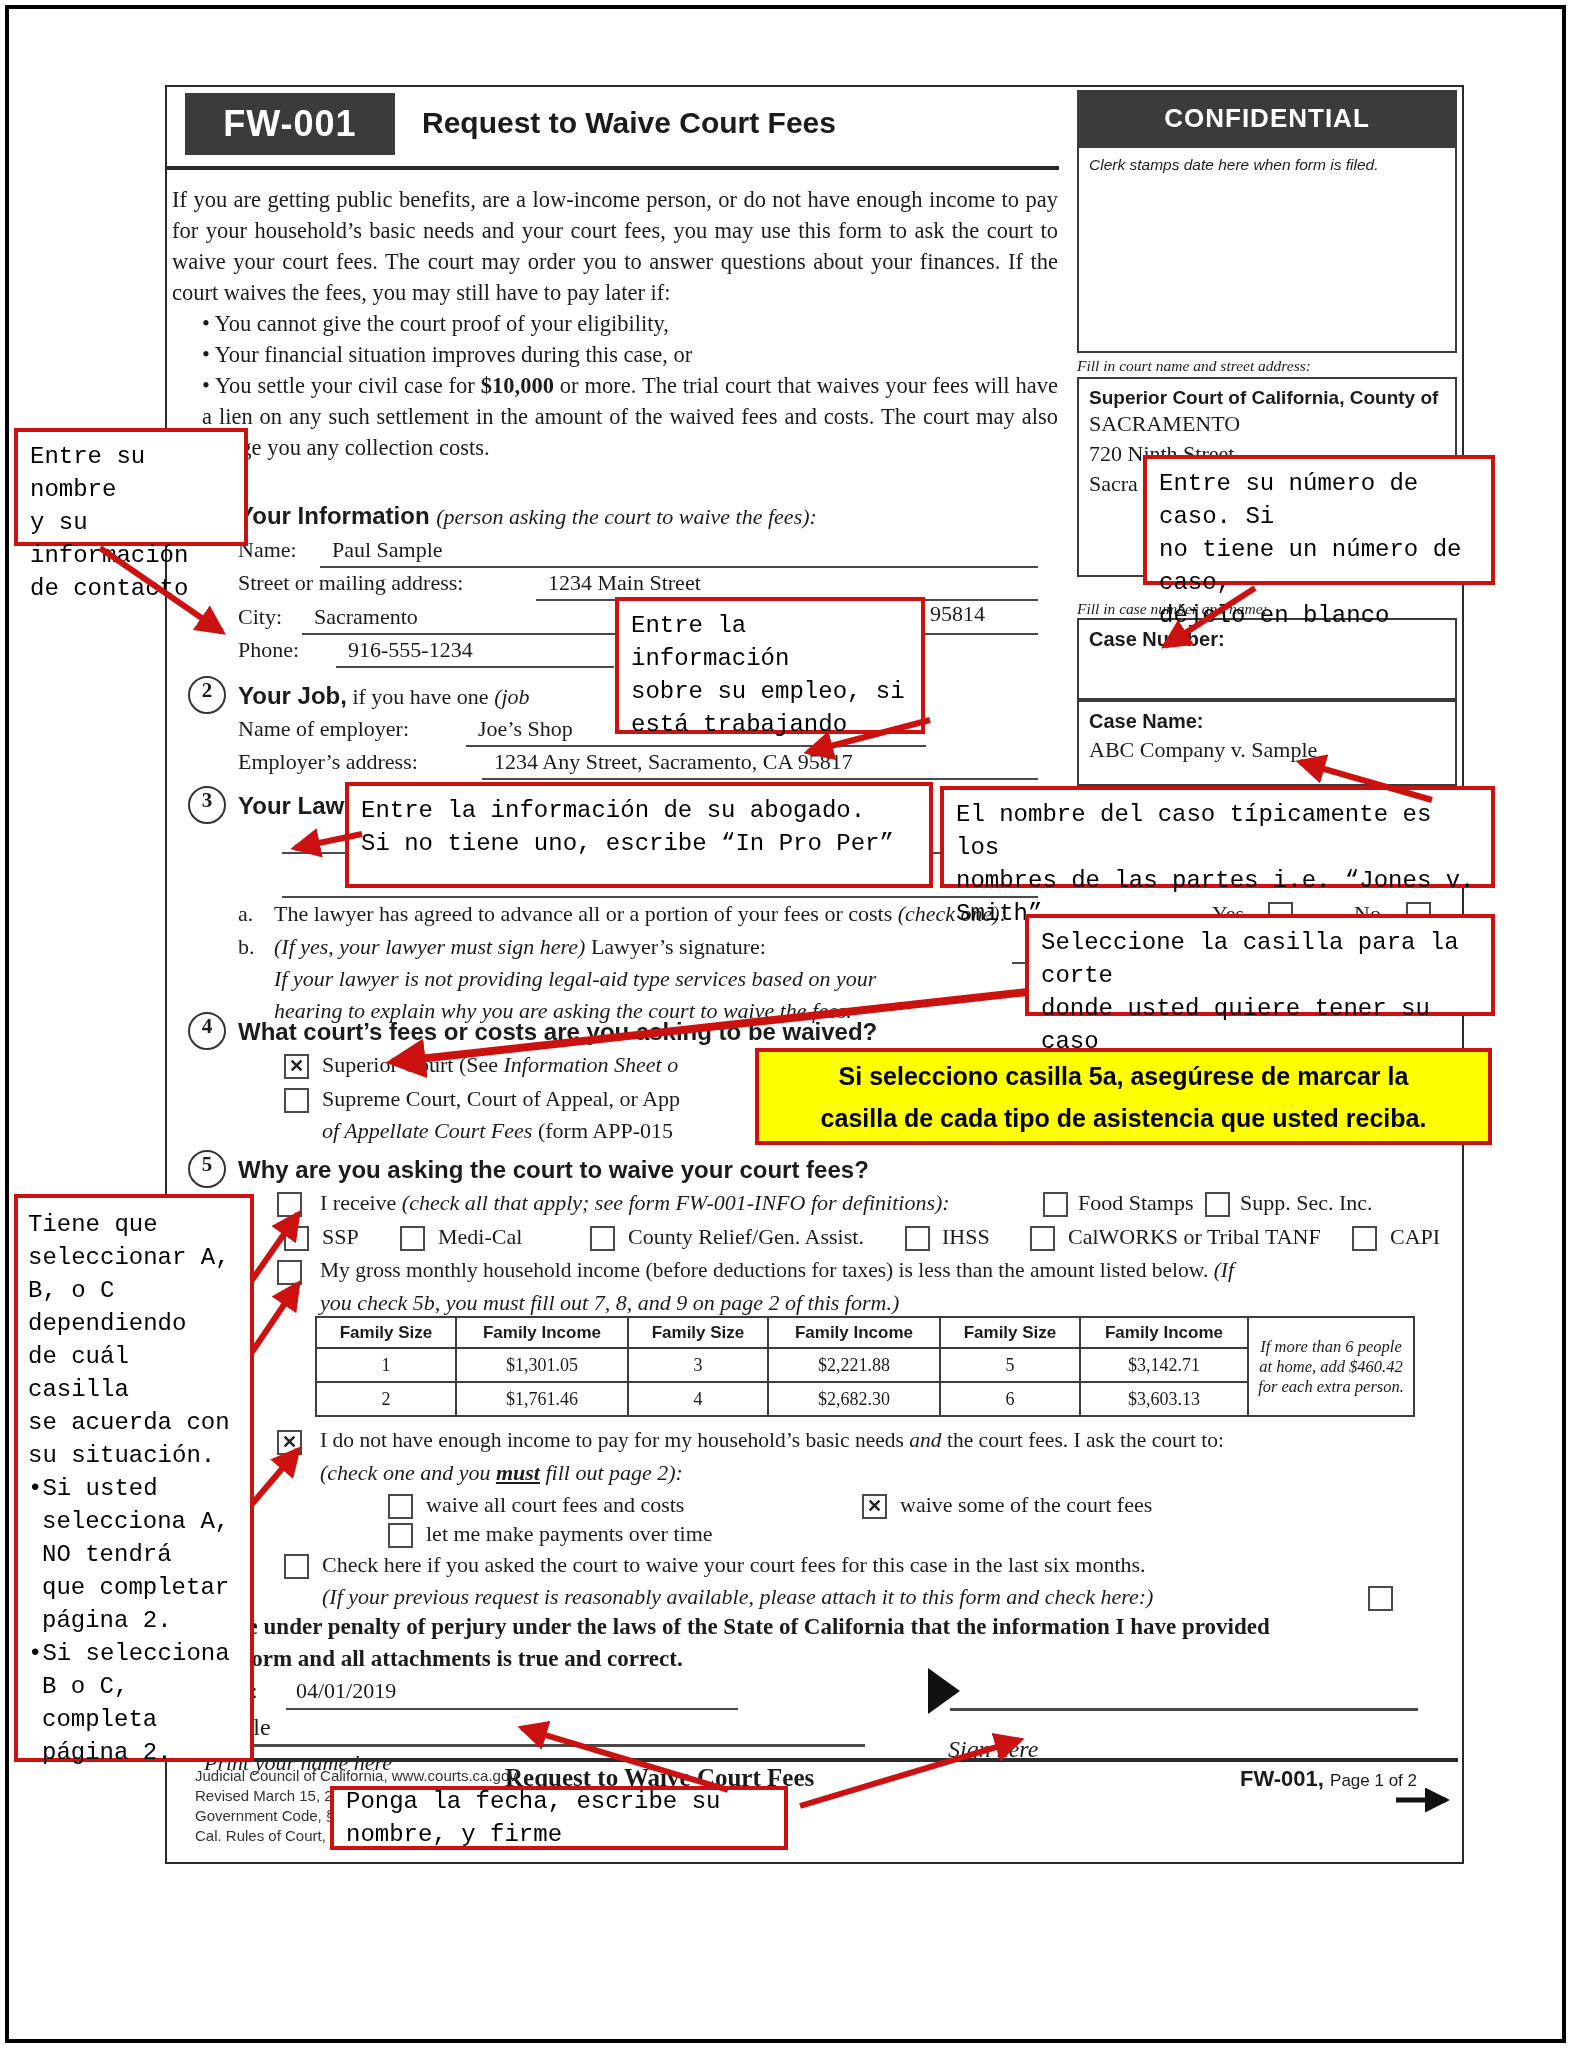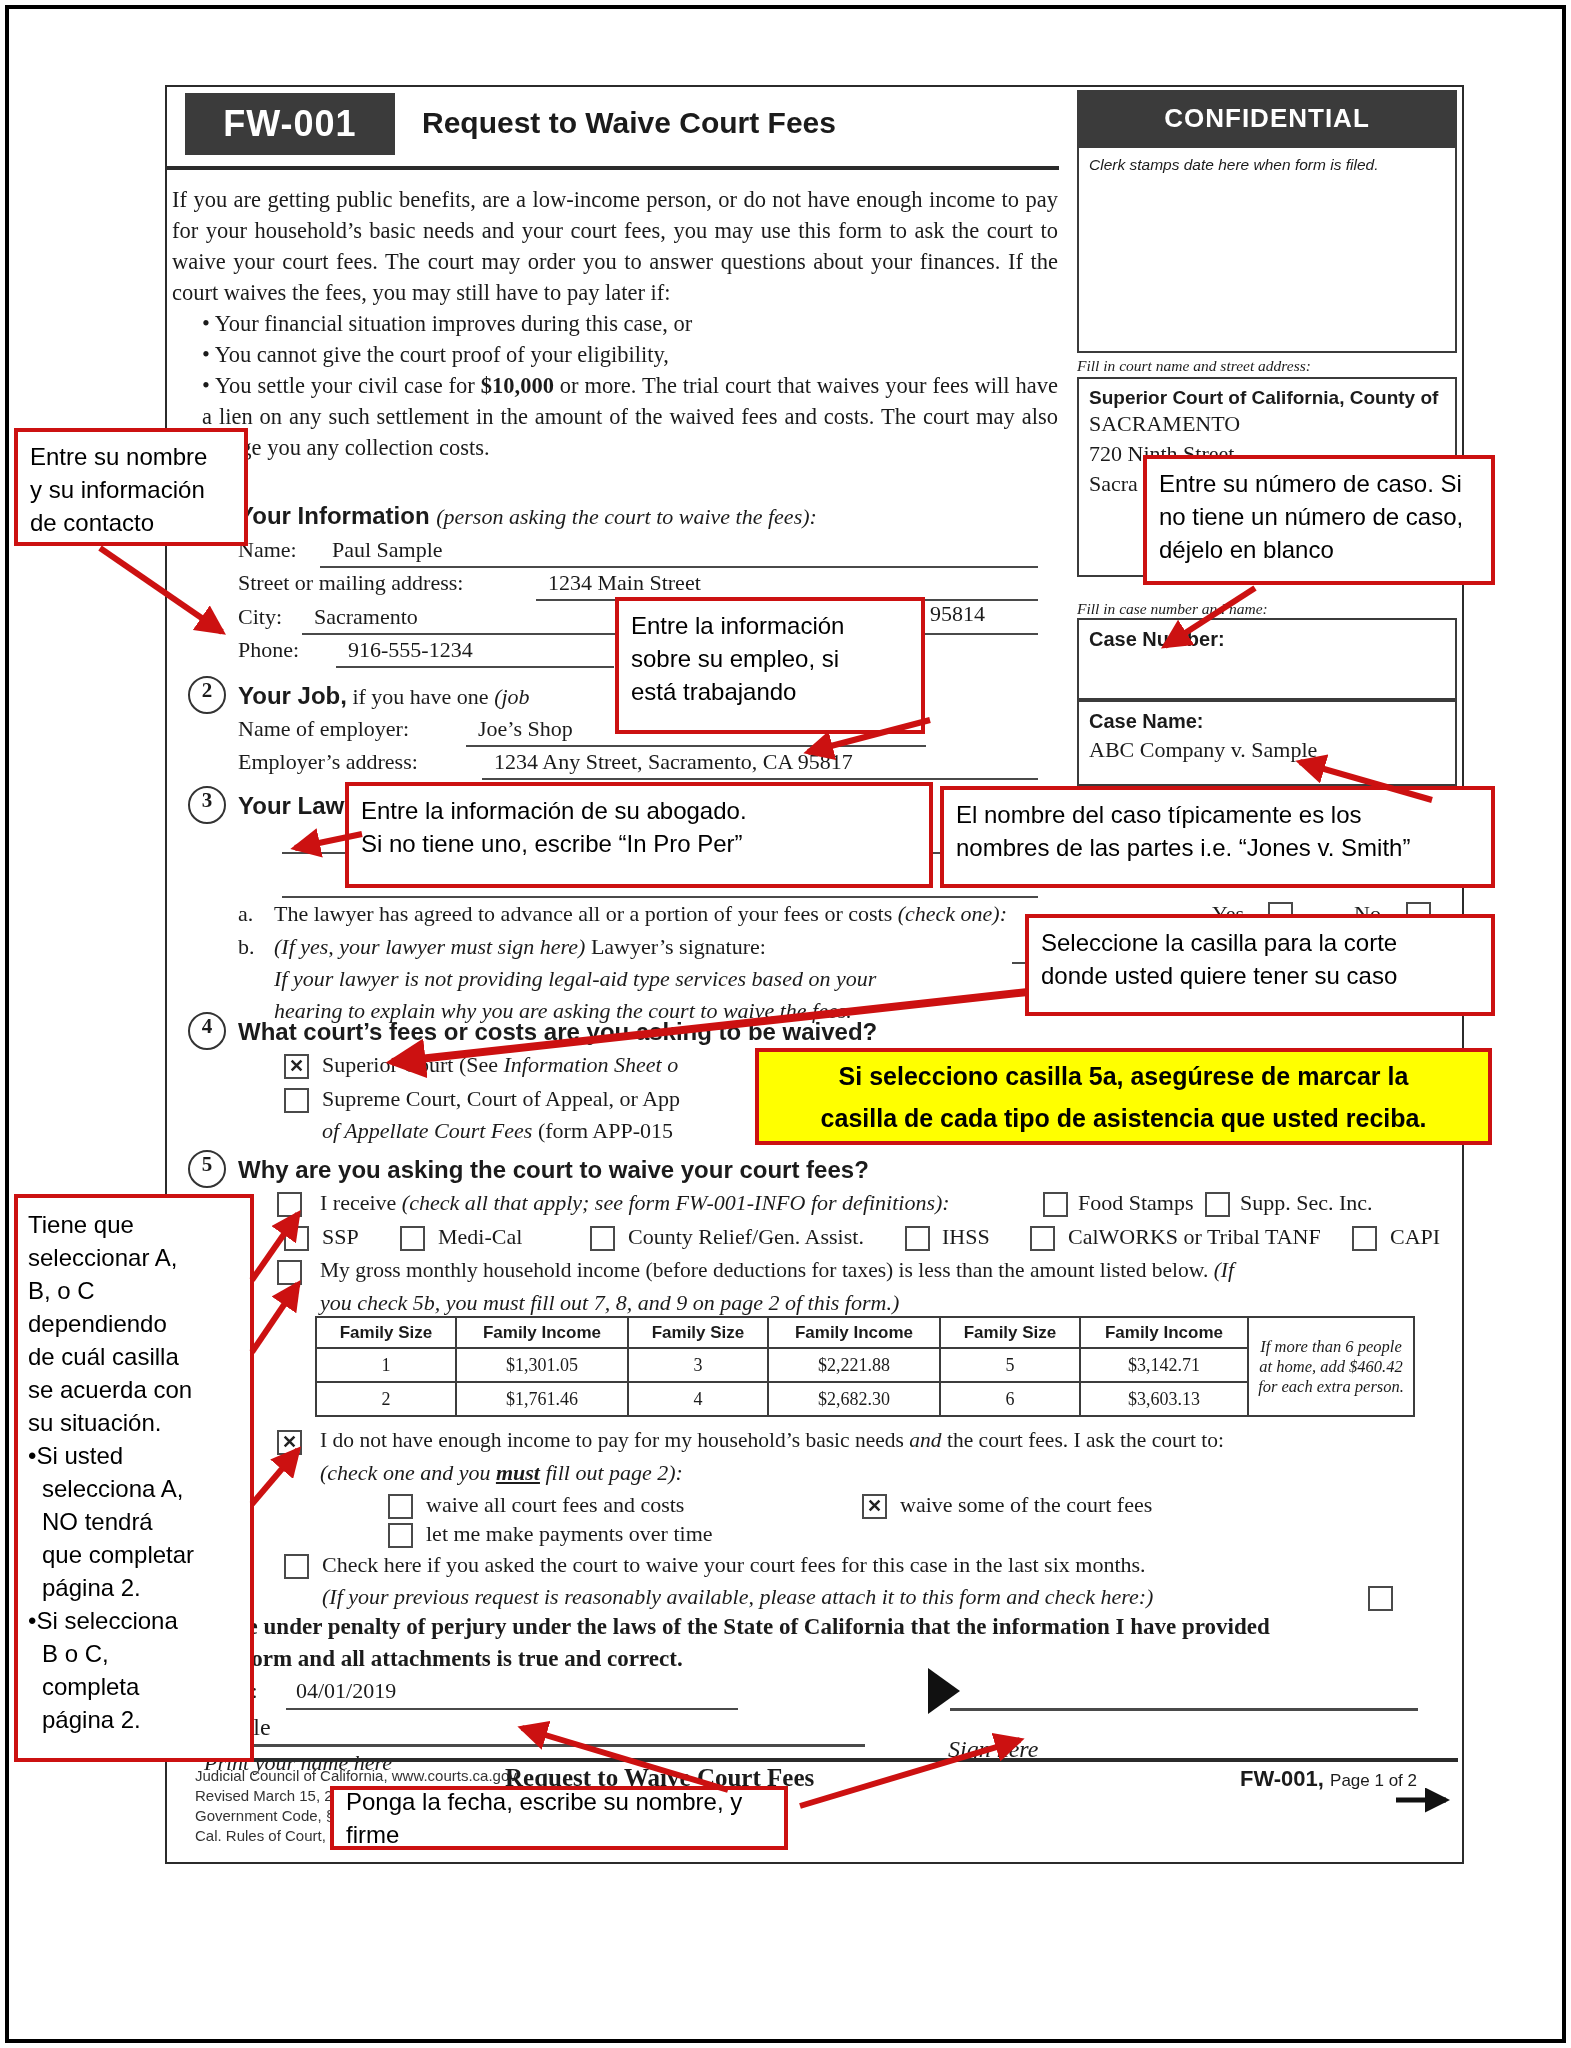--- a/index.html
+++ b/index.html
@@ -19,21 +19,21 @@
   .rl{position:absolute;height:0;border-bottom:2px solid #4a4a4a;}
   .thick{position:absolute;height:4px;background:#2b2b2b;}
   .circ{position:absolute;width:34px;height:34px;border:2.5px solid #333;border-radius:50%;text-align:center;
         line-height:34px;font:bold 21px "Liberation Serif",serif;background:#fff;}
   .cb{position:relative;display:inline-block;width:21px;height:21px;border:2.5px solid #4a4a4a;background:#fff;
       vertical-align:-4px;box-sizing:content-box;}
   .cb.x::after{content:"✕";position:absolute;left:50%;top:50%;transform:translate(-50%,-54%);
       font:bold 18px "Liberation Sans",sans-serif;color:#222;}
   .cbabs{position:absolute;}
   .co{position:absolute;background:#fff;border:4px solid #cc1111;box-sizing:border-box;z-index:20;
-      font-family:Liberation Sans, sans-serif;font-size:24px;line-height:33px;color:#000;padding:8px 12px;}
+      font-family:Liberation Mono, monospace;font-size:24px;line-height:33px;color:#000;padding:8px 12px;}
   .hl{position:absolute;background:#ffff00;border:4px solid #cc1111;box-sizing:border-box;z-index:18;
       display:flex;flex-direction:column;align-items:center;justify-content:center;
       font-family:"Liberation Sans",sans-serif;font-weight:bold;font-size:25px;line-height:34px;color:#000;gap:8px;}
   table.inc{position:absolute;left:315px;top:1316px;border-collapse:collapse;table-layout:fixed;background:#fff;}
   table.inc td,table.inc th{border:2px solid #3c3c3c;text-align:center;padding:0;}
   table.inc th{font:bold 17px "Liberation Sans",sans-serif;height:29px;}
   table.inc td{font:18px "Liberation Serif",serif;height:32px;}
   table.inc td.note{font:italic 16.5px "Liberation Serif",serif;line-height:20px;}
   svg.ov{position:absolute;left:0;top:0;z-index:30;pointer-events:none;}
 </style>
@@ -52,22 +52,22 @@
       <span>CONFIDENTIAL</span>
     </div>
   <div class="obox" style="left:1077px;top:146px;width:380px;height:207px;">
     <span class="it sm" style="font-family:Liberation Sans, sans-serif;">Clerk stamps date here when form is filed.</span>
   </div>
   <div class="thick" style="left:167px;top:166px;width:892px;"></div>
 
   <div class="abs" style="left:172px;top:184px;width:886px;font-size:22.5px;line-height:31px;text-align:justify;">
     <span>If you are getting public benefits, are a low-income person, or do not have enough income to pay for your household’s basic needs and your court fees, you may use this form to ask the court to waive your court fees. The court may order you to answer questions about your finances. If the court waives the fees, you may still have to pay later if:</span>
     <div style="padding-left:30px;">
+      <div>• <span>You cannot give the court proof of your eligibility,</span></div>
       <div>• <span>Your financial situation improves during this case, or</span></div>
-      <div>• <span>You cannot give the court proof of your eligibility,</span></div>
       <div>• <span>You settle your civil case for </span><span class="b">$10,000</span><span> or more. The trial court that waives your fees will have a lien on any such settlement in the amount of the waived fees and costs. The court may also charge you any collection costs.</span></div>
     </div>
   </div>
 
   <div class="t it sm" style="left:1077px;top:357px;">Fill in court name and street address:</div>
   <div class="obox" style="left:1077px;top:377px;width:380px;height:200px;">
     <div class="sans b" style="font-size:19px;">Superior Court of California, County of</div>
     <div style="font-size:22px;margin-top:2px;">SACRAMENTO</div>
     <div style="font-size:22px;margin-top:4px;">720 Ninth Street</div>
     <div style="font-size:22px;margin-top:4px;">Sacra</div>

